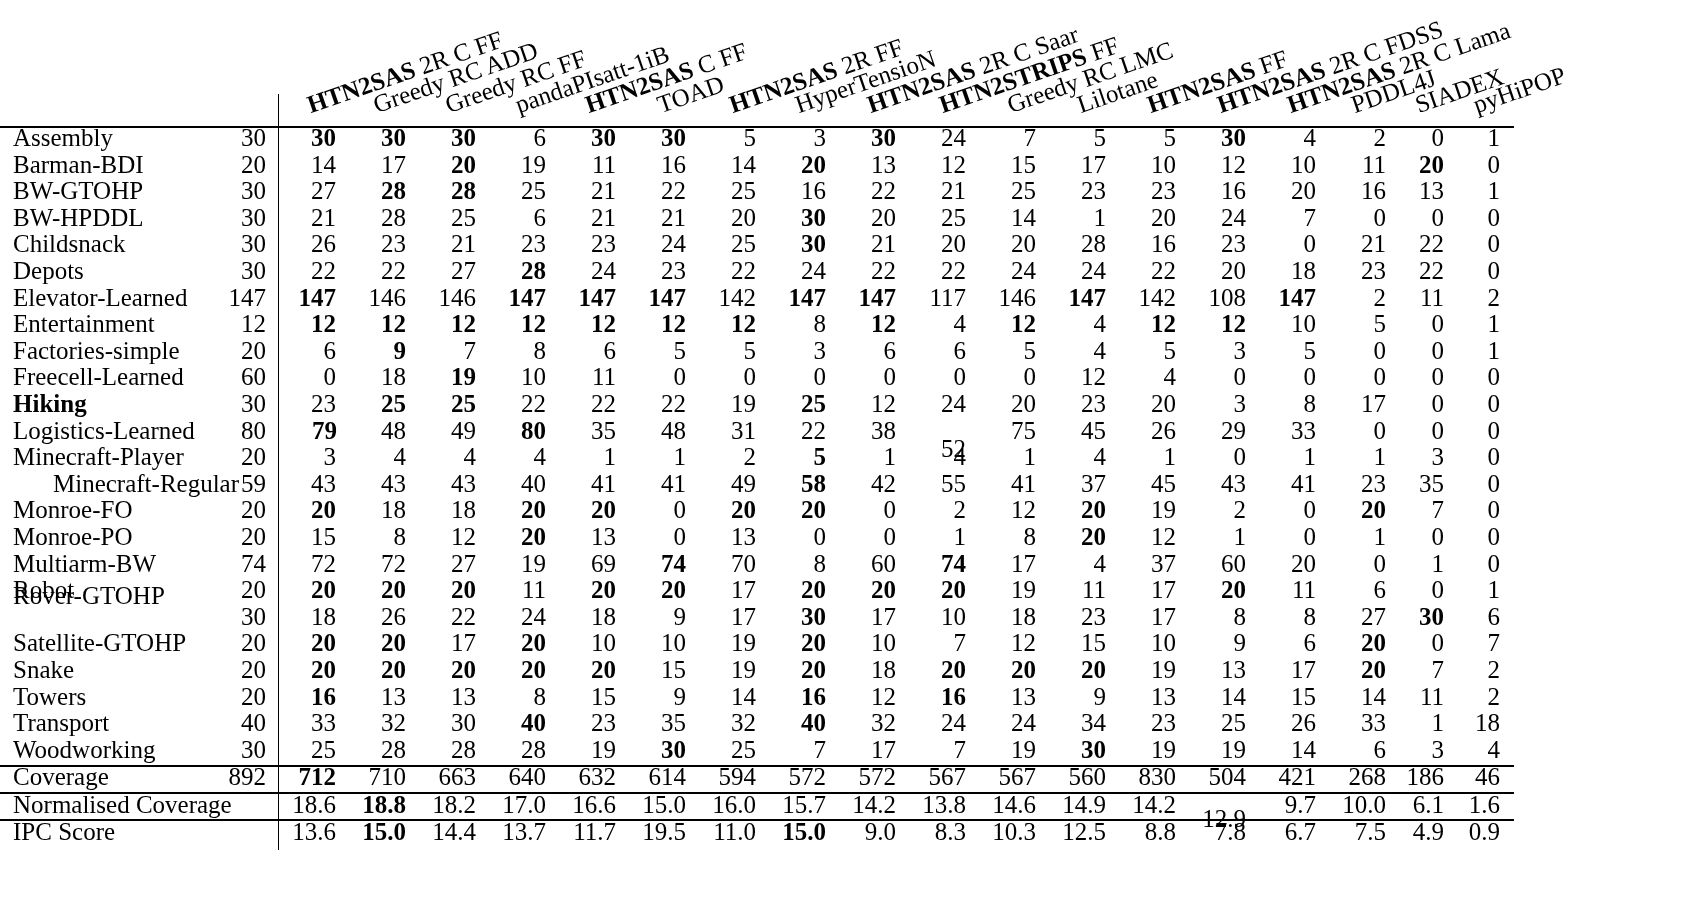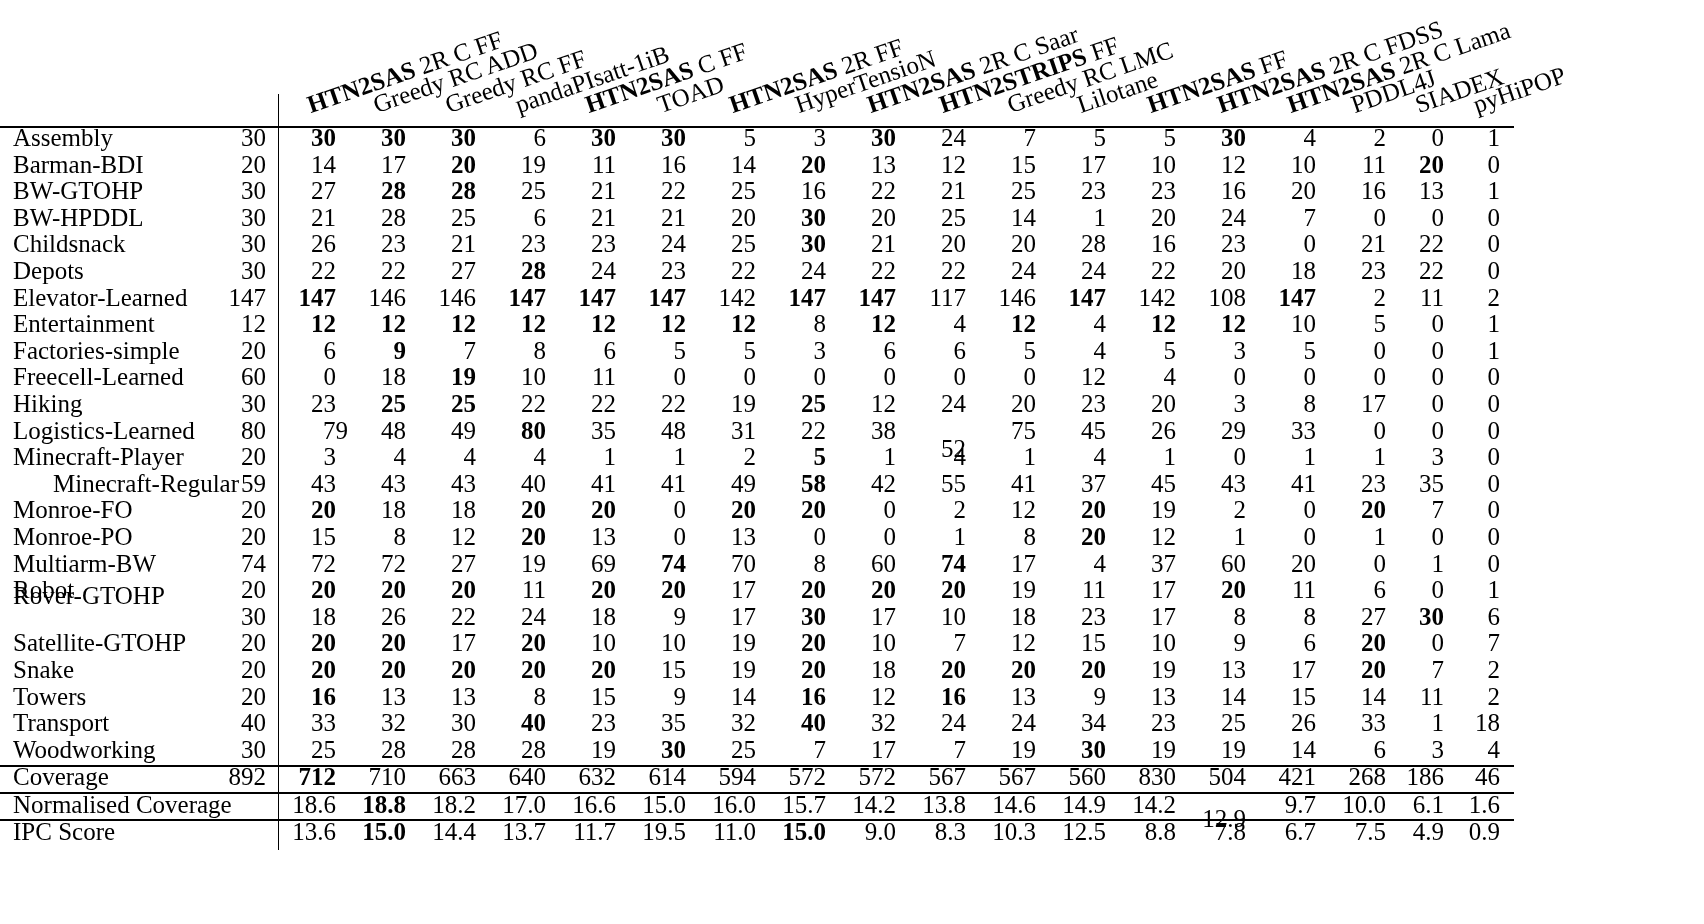--- a/index.html
+++ b/index.html
@@ -250,21 +250,21 @@
       <div class="cell" style="top: 364.4px; left: 826px;">0</div>
       <div class="cell" style="top: 364.4px; left: 896px;">0</div>
       <div class="cell" style="top: 364.4px; left: 966px;">0</div>
       <div class="cell" style="top: 364.4px; left: 1036px;">12</div>
       <div class="cell" style="top: 364.4px; left: 1106px;">4</div>
       <div class="cell" style="top: 364.4px; left: 1176px;">0</div>
       <div class="cell" style="top: 364.4px; left: 1246px;">0</div>
       <div class="cell" style="top: 364.4px; left: 1316px;">0</div>
       <div class="cell" style="top: 364.4px; left: 1374px;">0</div>
       <div class="cell" style="top: 364.4px; left: 1430px;">0</div>
-      <div class="rowlabel" style="top: 391px;">Hiking</div>
+      <div class="rowlabel" style="top: 391px; font-weight: bold;">Hiking</div>
       <div class="total" style="top: 391px;">30</div>
       <div class="cell" style="top: 391px; left: 266px;">23</div>
       <div class="cell bold" style="top: 391px; left: 336px;">25</div>
       <div class="cell bold" style="top: 391px; left: 406px;">25</div>
       <div class="cell" style="top: 391px; left: 476px;">22</div>
       <div class="cell" style="top: 391px; left: 546px;">22</div>
       <div class="cell" style="top: 391px; left: 616px;">22</div>
       <div class="cell" style="top: 391px; left: 686px;">19</div>
       <div class="cell bold" style="top: 391px; left: 756px;">25</div>
       <div class="cell" style="top: 391px; left: 826px;">12</div>
@@ -272,21 +272,21 @@
       <div class="cell" style="top: 391px; left: 966px;">20</div>
       <div class="cell" style="top: 391px; left: 1036px;">23</div>
       <div class="cell" style="top: 391px; left: 1106px;">20</div>
       <div class="cell" style="top: 391px; left: 1176px;">3</div>
       <div class="cell" style="top: 391px; left: 1246px;">8</div>
       <div class="cell" style="top: 391px; left: 1316px;">17</div>
       <div class="cell" style="top: 391px; left: 1374px;">0</div>
       <div class="cell" style="top: 391px; left: 1430px;">0</div>
       <div class="rowlabel" style="top: 417.6px;">Logistics-Learned</div>
       <div class="total" style="top: 417.6px;">80</div>
-      <div class="cell" style="top: 417.6px; left: 278px;">79</div>
+      <div class="cell" style="top: 417.6px; left: 267px; font-weight: bold;">79</div>
       <div class="cell" style="top: 417.6px; left: 336px;">48</div>
       <div class="cell" style="top: 417.6px; left: 406px;">49</div>
       <div class="cell bold" style="top: 417.6px; left: 476px;">80</div>
       <div class="cell" style="top: 417.6px; left: 546px;">35</div>
       <div class="cell" style="top: 417.6px; left: 616px;">48</div>
       <div class="cell" style="top: 417.6px; left: 686px;">31</div>
       <div class="cell" style="top: 417.6px; left: 756px;">22</div>
       <div class="cell" style="top: 417.6px; left: 826px;">38</div>
       <div class="cell" style="top: 417.6px; left: 896px; margin-top: 18px;">52</div>
       <div class="cell" style="top: 417.6px; left: 966px;">75</div>

